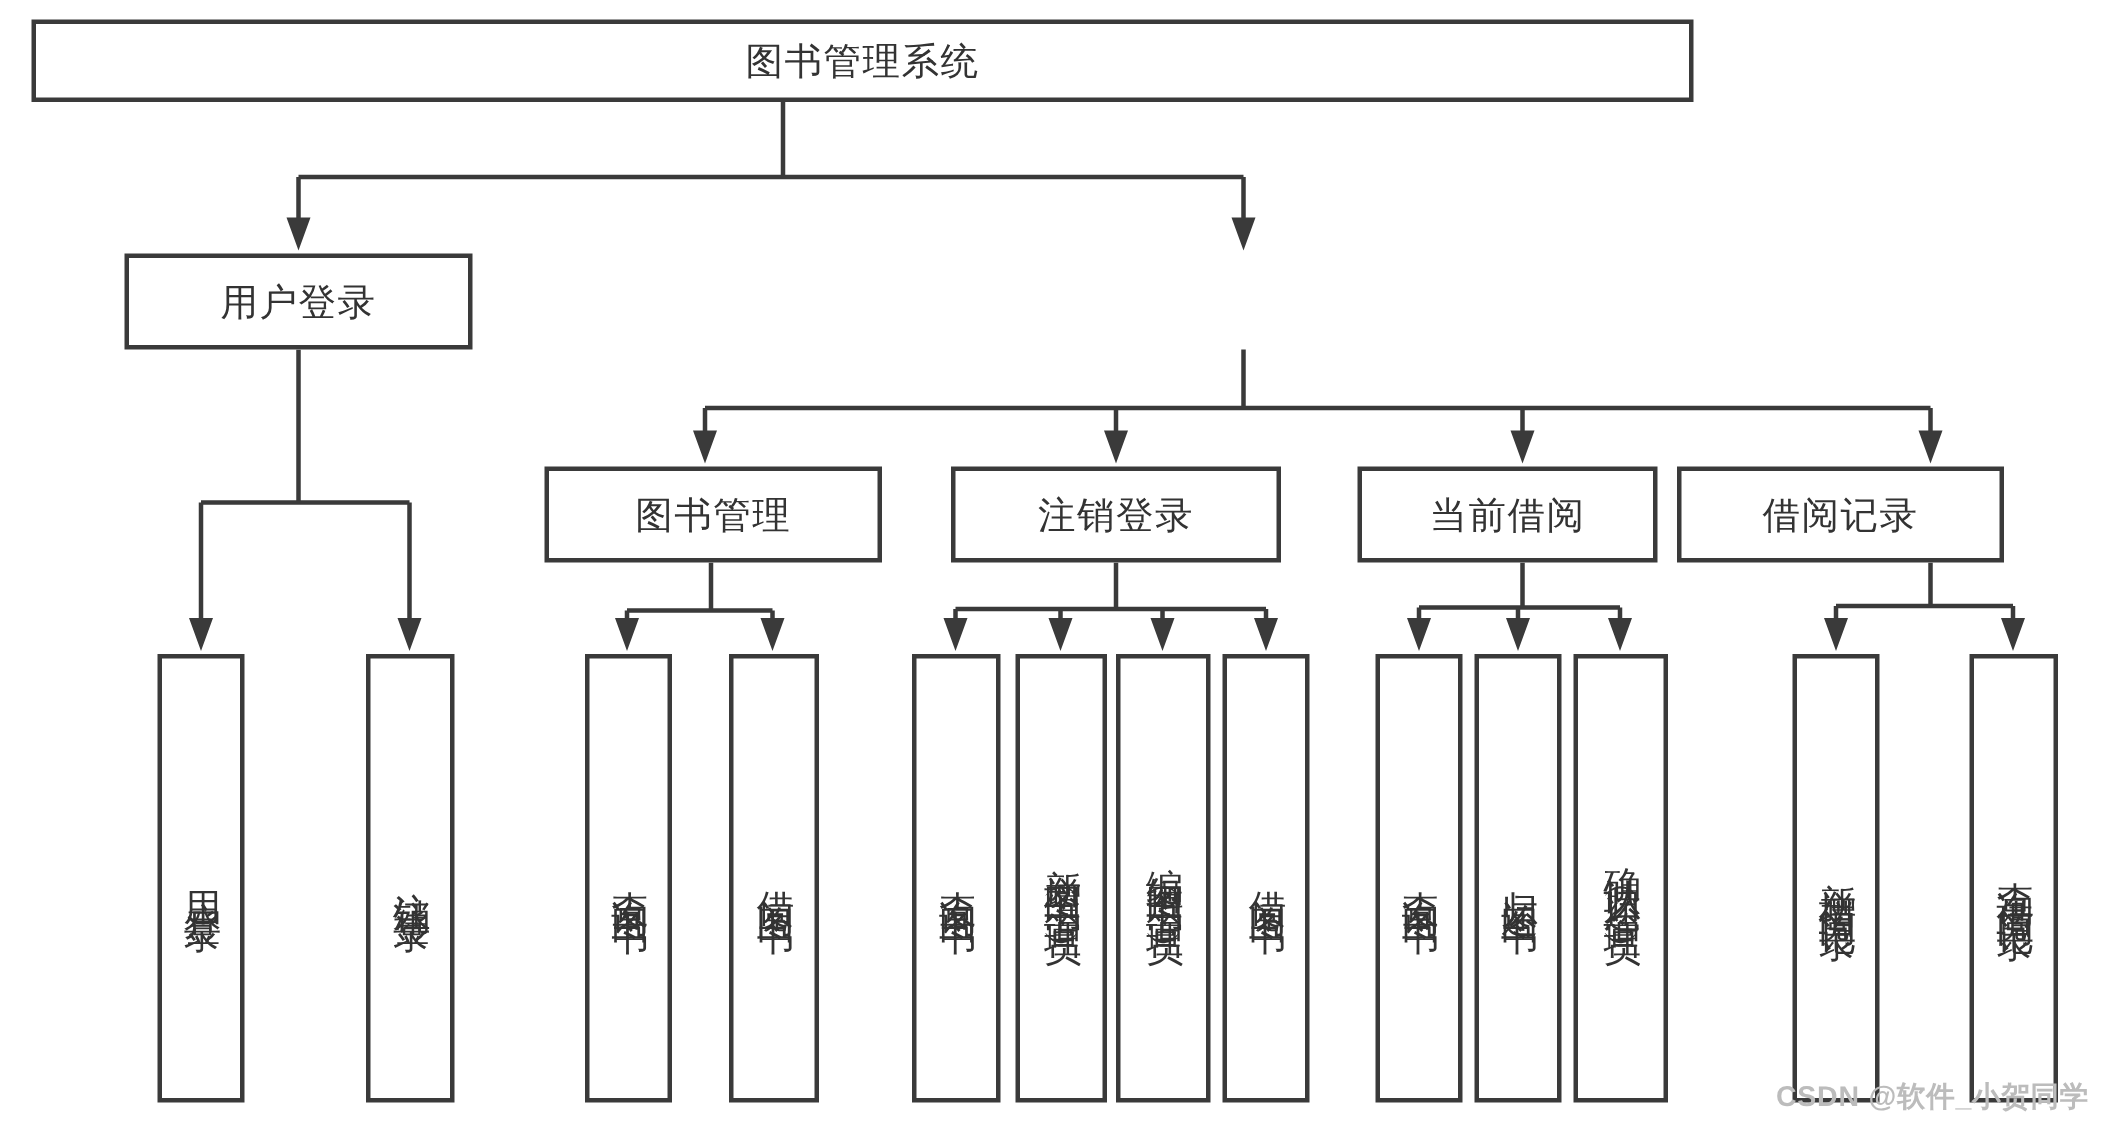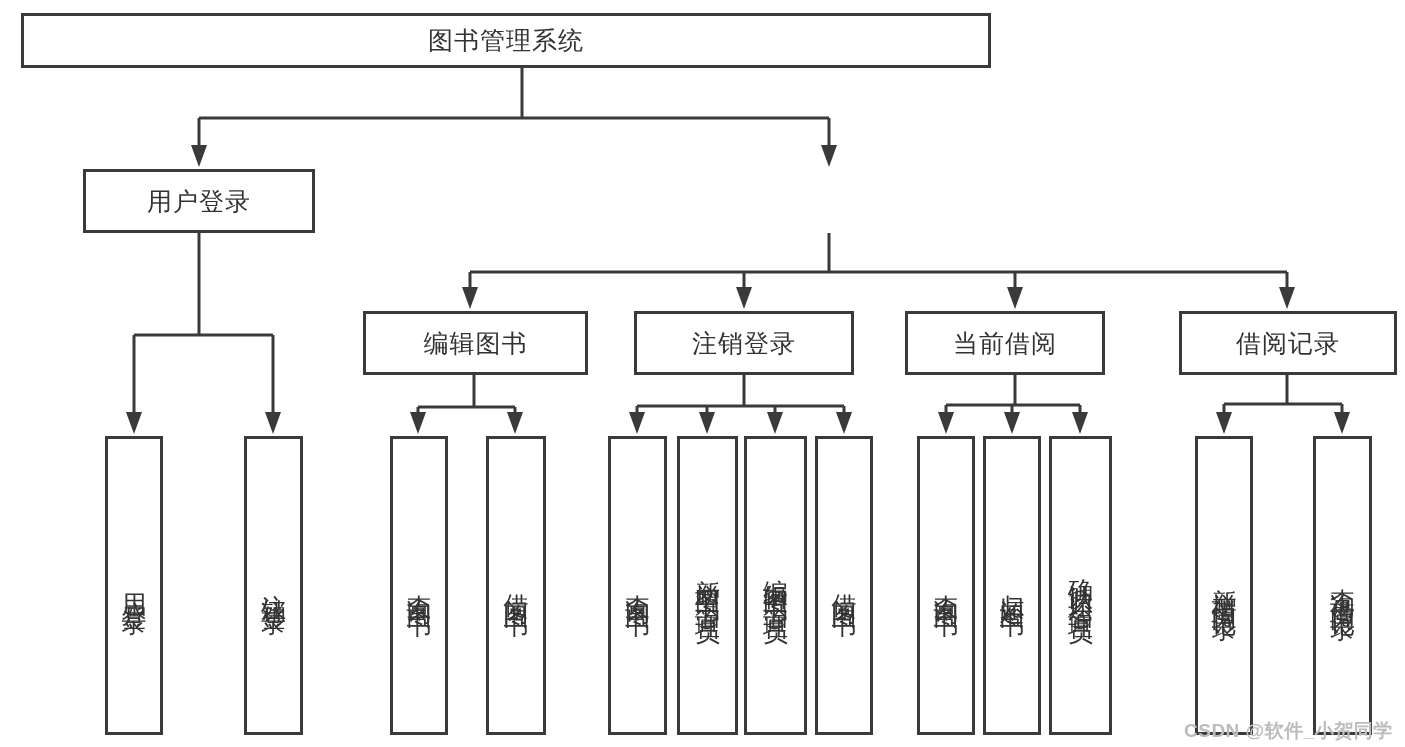--- a/index.html
+++ b/index.html
@@ -43,38 +43,38 @@
       M462 287 L478 287 L470 309 Z M736 287 L752 287 L744 309 Z
       M1007 287 L1023 287 L1015 309 Z M1279 287 L1295 287 L1287 309 Z
       M410 412 L426 412 L418 434 Z M507 412 L523 412 L515 434 Z
       M629 412 L645 412 L637 434 Z M699 412 L715 412 L707 434 Z
       M767 412 L783 412 L775 434 Z M836 412 L852 412 L844 434 Z
       M938 412 L954 412 L946 434 Z M1004 412 L1020 412 L1012 434 Z
       M1072 412 L1088 412 L1080 434 Z M1216 412 L1232 412 L1224 434 Z
       M1334 412 L1350 412 L1342 434 Z"></path>
   </svg>
 
-  <div class="box hbox" style="left:21px;top:13px;width:970px;height:55px">
+  <div class="box hbox" style="left:21px;top:13px;width:1108px;height:55px">
     <span>图书管理系统</span>
   </div>
 
   <div class="box hbox" style="left:83px;top:169px;width:232px;height:64px">
     <span>用户登录</span>
   </div>
 
   <div class="box hbox" style="left:363px;top:311px;width:225px;height:64px">
-    <span>编辑图书</span>
+    <span>图书管理</span>
   </div>
   <div class="box hbox" style="left:634px;top:311px;width:220px;height:64px">
     <span>注销登录</span>
   </div>
   <div class="box hbox" style="left:905px;top:311px;width:200px;height:64px">
     <span>当前借阅</span>
   </div>
-  <div class="box hbox" style="left:1179px;top:311px;width:218px;height:64px">
+  <div class="box hbox" style="left:1118px;top:311px;width:218px;height:64px">
     <span>借阅记录</span>
   </div>
 
   <div class="box vbox" style="left:105px;top:436px;width:58px;height:299px">
     <span>用户登录</span>
   </div>
   <div class="box vbox" style="left:244px;top:436px;width:59px;height:299px">
     <span>注销登录</span>
   </div>
 

